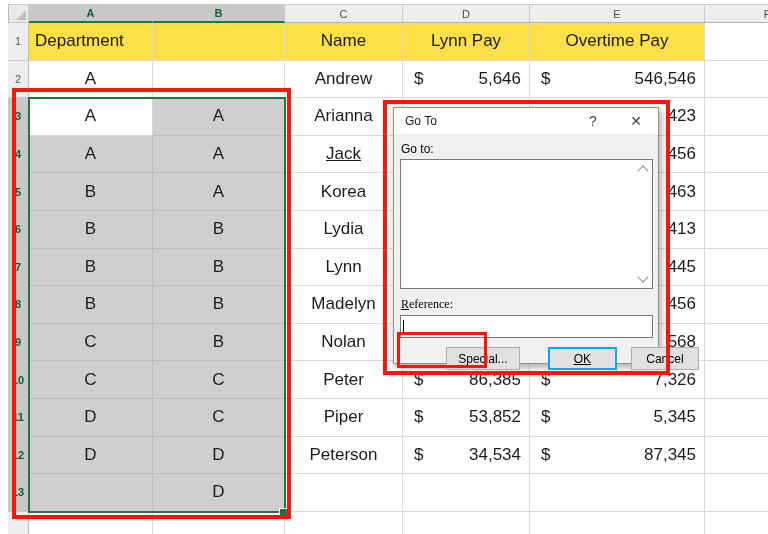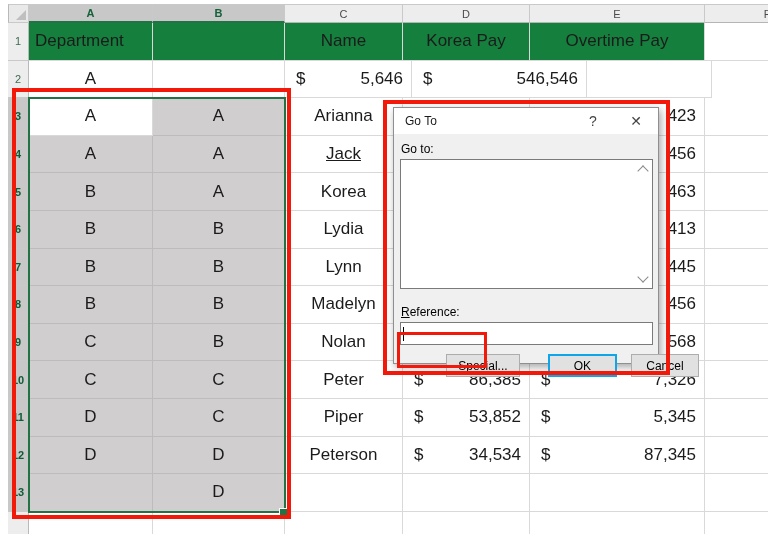--- a/index.html
+++ b/index.html
@@ -37,21 +37,21 @@
     display:flex;align-items:center;justify-content:center;
     font-size:11px;color:#3D6B52;flex:none;
   }
   .rowhead.sel{background:#C8C8C8;color:#0E5C36;font-weight:bold;}
   .cell{
     box-sizing:border-box;background:#ffffff;
     border-right:1px solid #D9D9D9;border-bottom:1px solid #D9D9D9;
     display:flex;align-items:center;justify-content:center;
     font-size:17px;color:#1B1B1B;flex:none;white-space:nowrap;overflow:hidden;
   }
-  .cell.blue{background:#15803d;}
+  .cell.blue{background:#fde047;}
   .cell.greysel{background:#D0CECE;border-right-color:#BDBBBB;border-bottom-color:#BDBBBB;}
   .cell.left{justify-content:flex-start;padding-left:6px;overflow:visible;z-index:1;}
   .cell.money{justify-content:space-between;padding:0 8px 0 11px;}
   .cell .val{margin-left:auto;}
 
   
   #green-sel{
     position:absolute;left:28px;top:97px;width:258px;height:416px;
     border:2px solid #217346;box-sizing:border-box;pointer-events:none;z-index:3;
   }
@@ -115,28 +115,29 @@
         <div class="colhead" style="width: 127px;">D</div>
         <div class="colhead" style="width: 175px;">E</div>
         <div class="colhead" style="width: 125px;">F</div>
       </div>
     <div id="grid-rows">
         <div class="row">
           <div class="rowhead">1</div>
           <div class="cell blue left" style="width: 124px;">Department</div>
           <div class="cell blue" style="width: 132px;"></div>
           <div class="cell blue" style="width: 118px;">Name</div>
-          <div class="cell blue" style="width: 127px;">Korea Pay</div>
+          <div class="cell blue" style="width: 127px;">Lynn Pay</div>
           <div class="cell blue" style="width: 175px;">Overtime Pay</div>
           <div class="cell" style="width: 125px;"></div>
         </div>
         <div class="row">
           <div class="rowhead">2</div>
           <div class="cell" style="width: 124px;">A</div>
           <div class="cell" style="width: 132px;"></div>
+          <div class="cell" style="width: 118px;">Andrew</div>
           <div class="cell money" style="width: 127px;">
             <span>$</span>
             <span class="val">5,646</span>
           </div>
           <div class="cell money" style="width: 175px;">
             <span>$</span>
             <span class="val">546,546</span>
           </div>
           <div class="cell" style="width: 125px;"></div>
         </div>
@@ -299,21 +300,21 @@
       <span class="ttl">Go To</span>
       <span class="tbtn">?</span>
       <span class="tbtn">✕</span>
     </div>
     <div class="body">
       <div class="dlg-label">Go to:</div>
       <div id="goto-list">
         <span class="chev up"></span>
         <span class="chev down"></span>
       </div>
-      <div class="dlg-label ul-first" style="margin-top:16px;">Reference:</div>
+      <div class="dlg-label ul-first" style="margin-top:8px;font-family:Liberation Serif, serif;">Reference:</div>
       <div id="reference-input">
           <span class="caret"></span>
         </div>
       <div class="btn-row">
         <button class="dlg-btn ul-first" id="special-btn">Special...</button>
         <button class="dlg-btn" id="ok-btn">OK</button>
         <button class="dlg-btn" id="cancel-btn">Cancel</button>
       </div>
     </div>
     <div id="red-special"></div>

